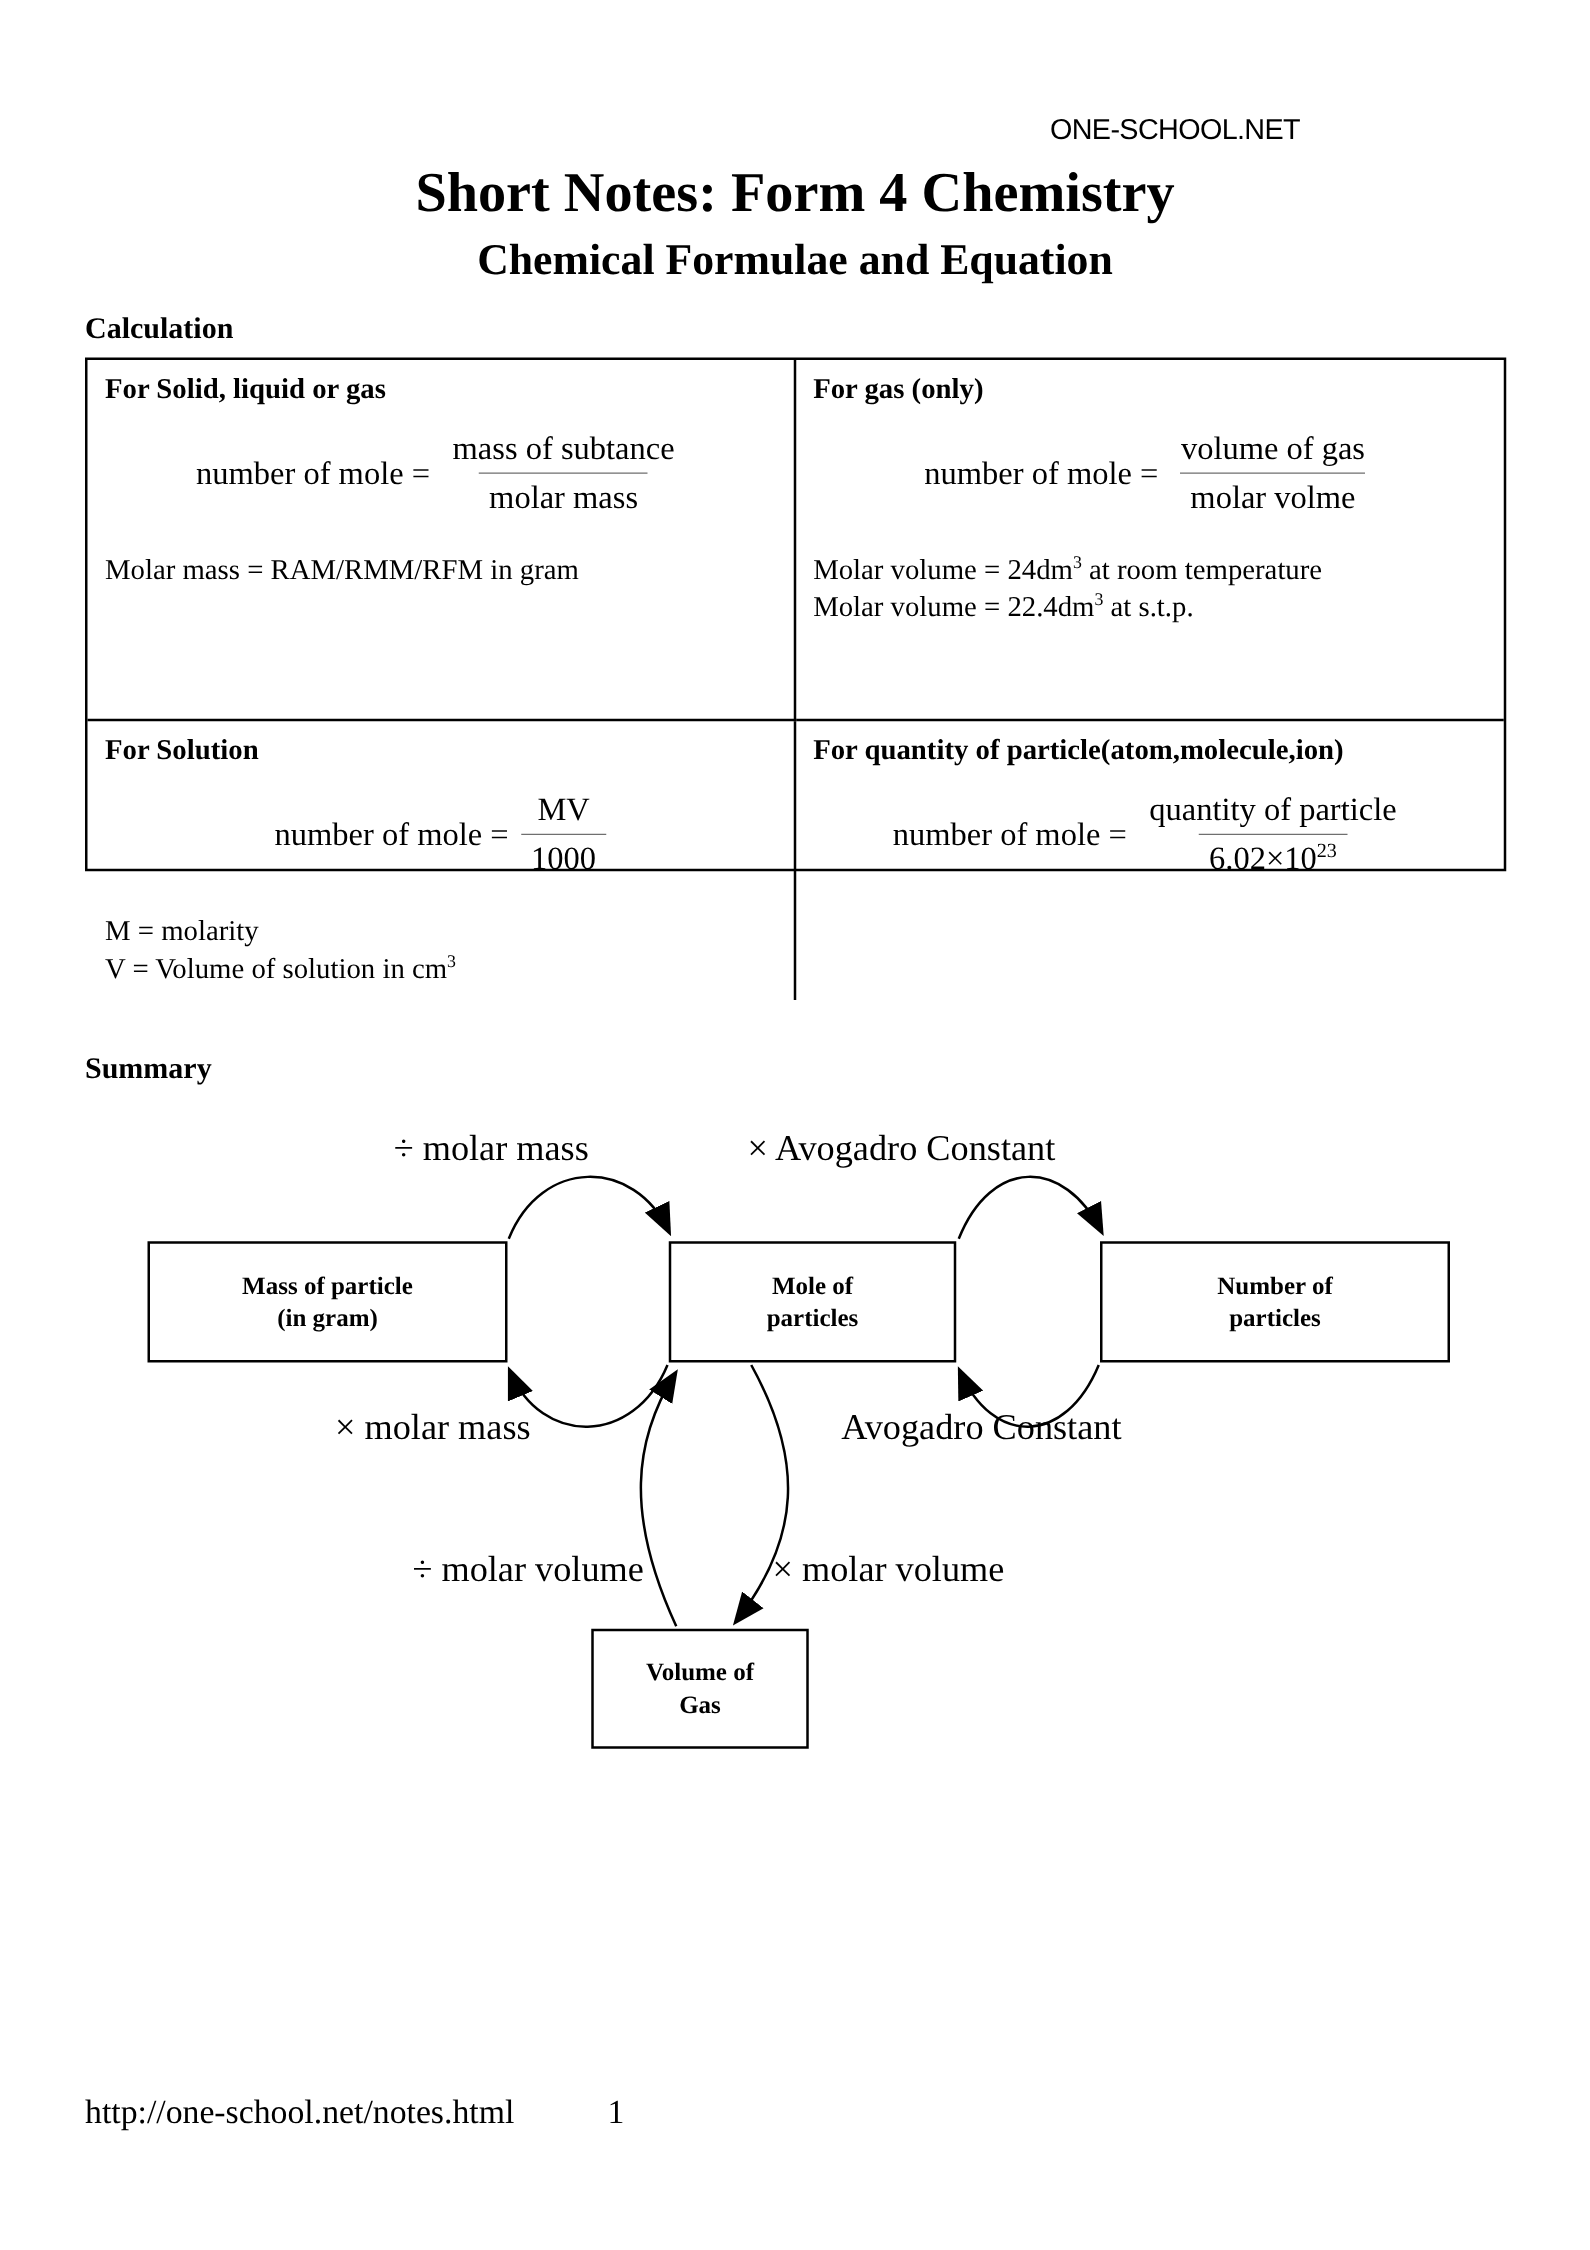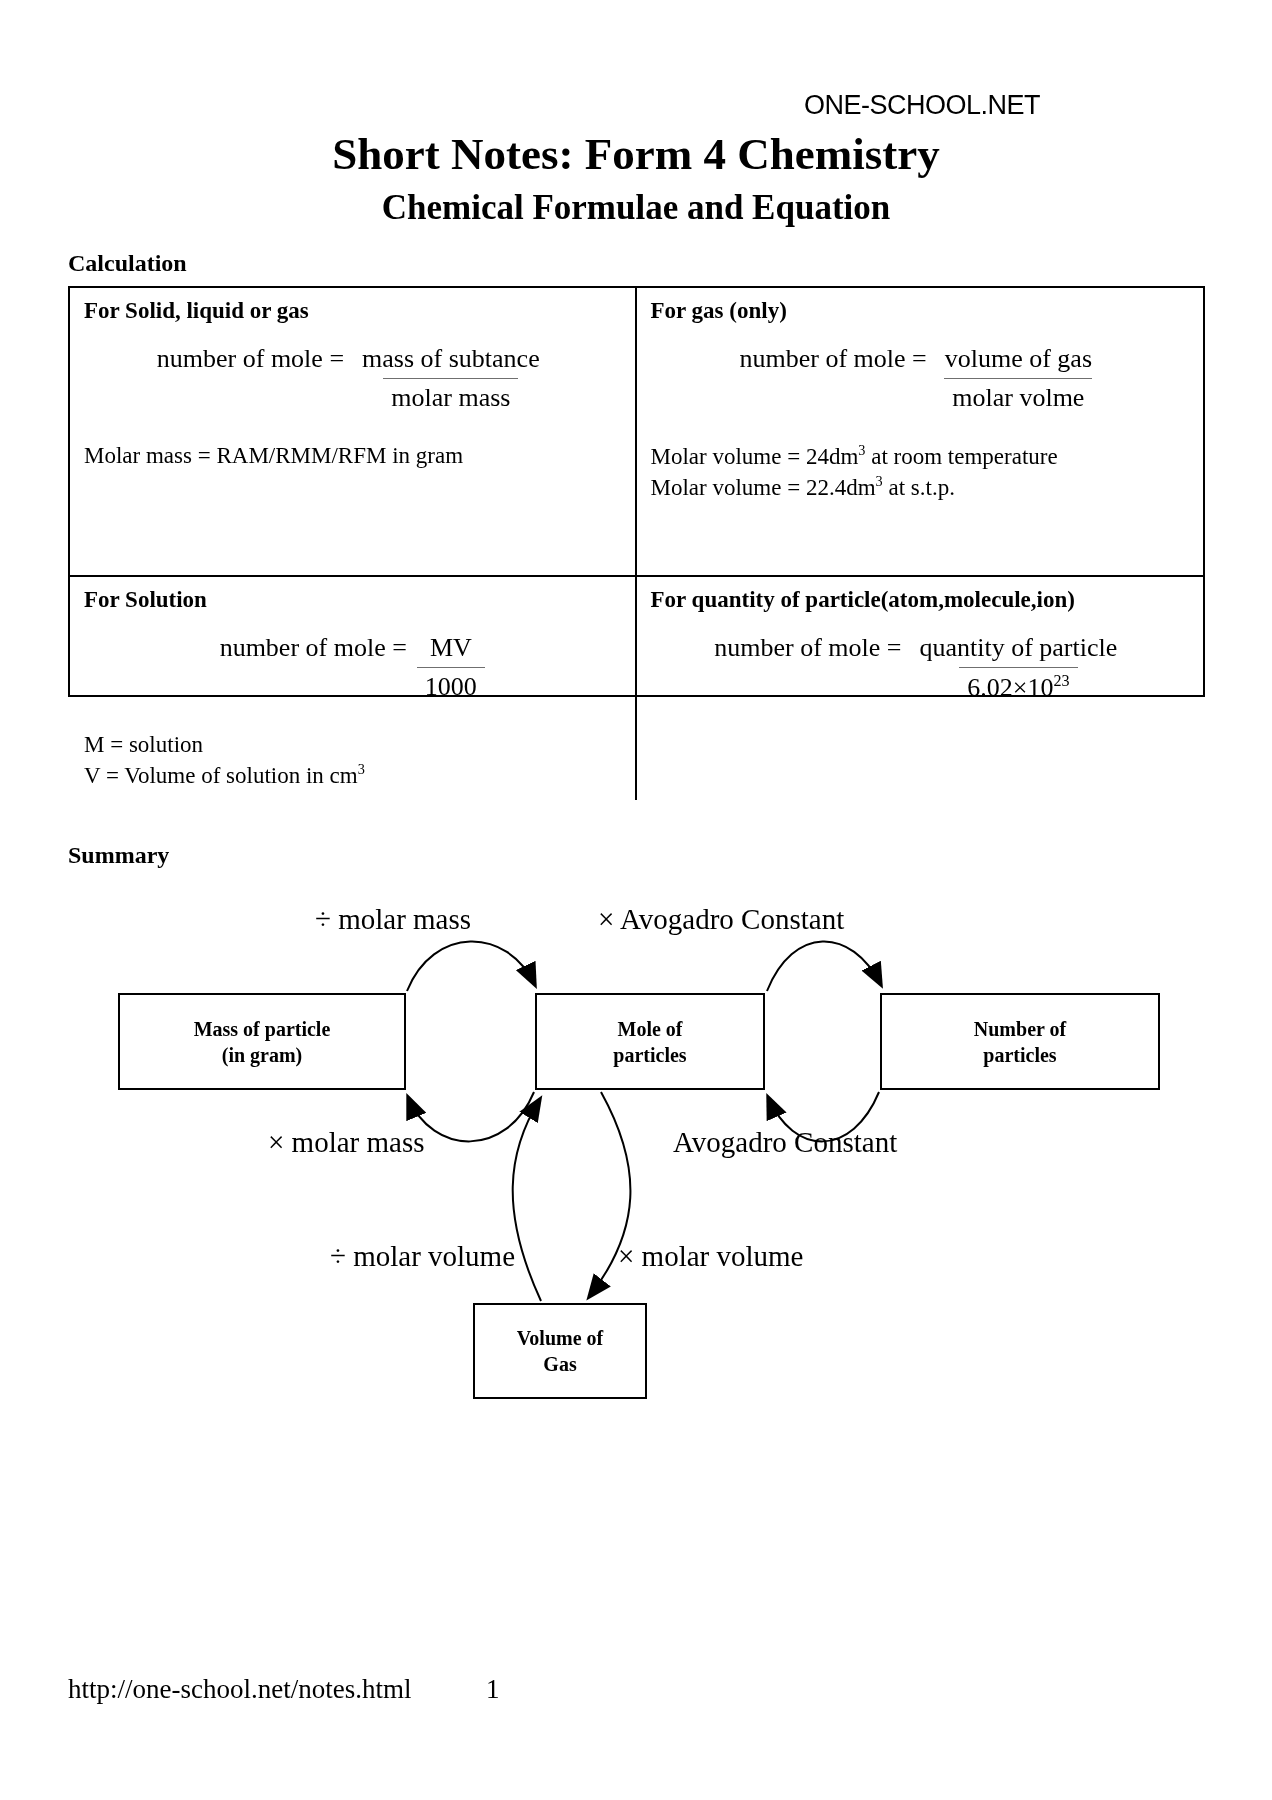--- a/index.html
+++ b/index.html
@@ -9,21 +9,21 @@
     background: #ffffff;
     color: #000000;
     font-family: "Liberation Serif", "DejaVu Serif", serif;
     overflow: hidden;
   }
   .abs { position: absolute; }
 
   .brand {
     top: 90px; right: 232px;
     font-family: "Liberation Sans", "DejaVu Sans", sans-serif;
-    font-size: 27px; letter-spacing: -0.5px;
+    font-size: 23px; letter-spacing: -0.5px;
   }
   .title {
     top: 128px; left: 0; width: 100%;
     text-align: center; font-size: 45px; font-weight: bold;
   }
   .subtitle {
     top: 188px; left: 0; width: 100%;
     text-align: center; font-size: 35px; font-weight: bold;
   }
   .section-heading {
@@ -38,21 +38,21 @@
     display: grid;
     grid-template-columns: 1fr 1fr;
     grid-template-rows: 289px 1fr;
   }
   .cell { padding: 10px 14px; box-sizing: border-box; font-size: 23px; }
   .cell.br { border-right: 2px solid #000; }
   .cell.bb { border-bottom: 2px solid #000; }
   .cell-header { font-weight: bold; font-size: 23px; }
   .formula {
     margin-top: 20px; font-size: 26px;
-    display: flex; justify-content: center; align-items: flex-start; gap: 10px;
+    display: flex; justify-content: center; align-items: center; gap: 10px;
   }
   .frac { display: inline-flex; flex-direction: column; align-items: center; }
   .frac .num { padding: 0 8px 4px; }
   .frac .den { border-top: 1.6px solid #6f6f6f; padding: 4px 8px 0; }
   .notes { margin-top: 28px; line-height: 1.3; }
   sup { font-size: 0.62em; }
 
   .dlabel { font-size: 29px; white-space: nowrap; }
   .dbox {
     border: 2px solid #000; box-sizing: border-box;
@@ -123,21 +123,21 @@
   <div class="cell br">
     <div class="cell-header">For Solution</div>
     <div class="formula">
       <span>number of mole =</span>
       <span class="frac">
         <span class="num">MV</span>
         <span class="den">1000</span>
       </span>
     </div>
     <div class="notes">
-        <div class="note-line">M = solution</div>
+        <div class="note-line">M = molarity</div>
         <div class="note-line">V = Volume of solution in cm<sup>3</sup></div>
       </div>
   </div>
 
   <div class="cell">
     <div class="cell-header">For quantity of particle(atom,molecule,ion)</div>
     <div class="formula">
       <span>number of mole =</span>
       <span class="frac">
         <span class="num">quantity of particle</span>

